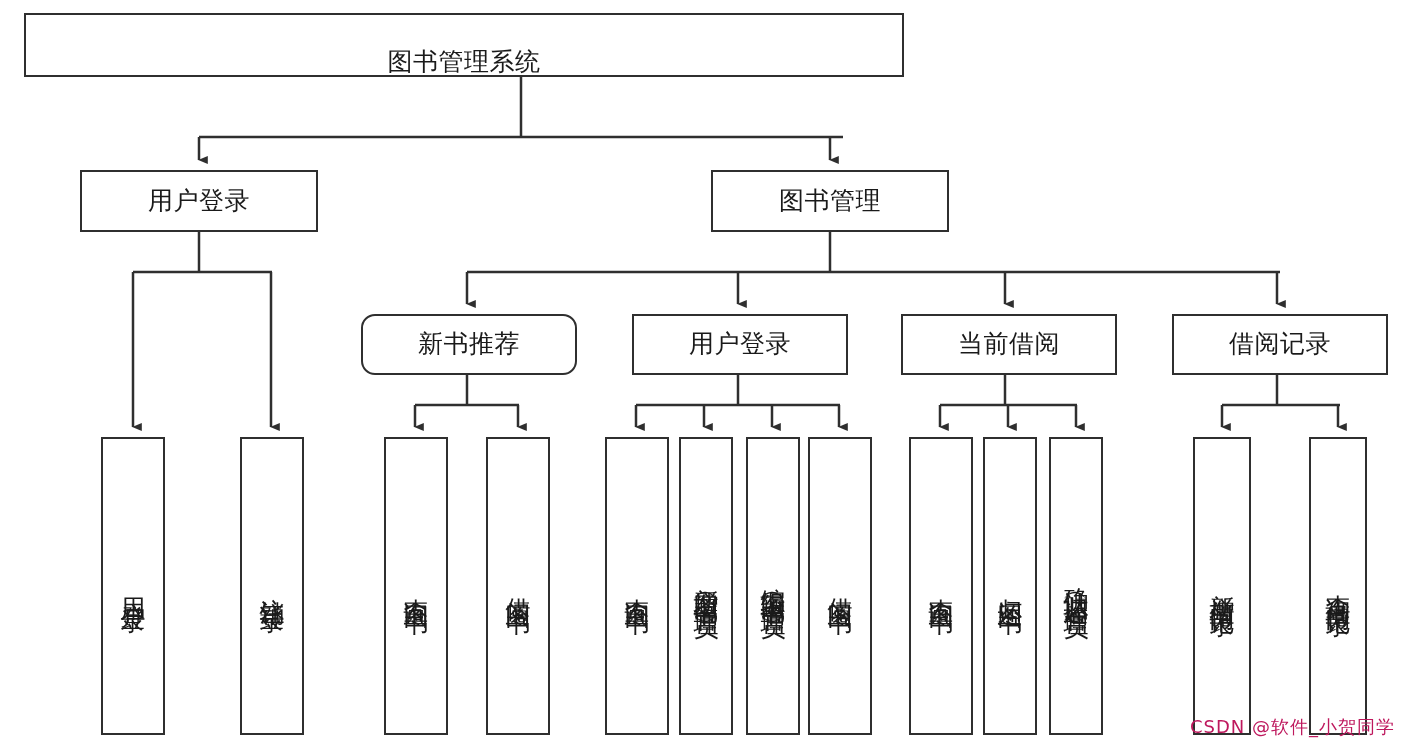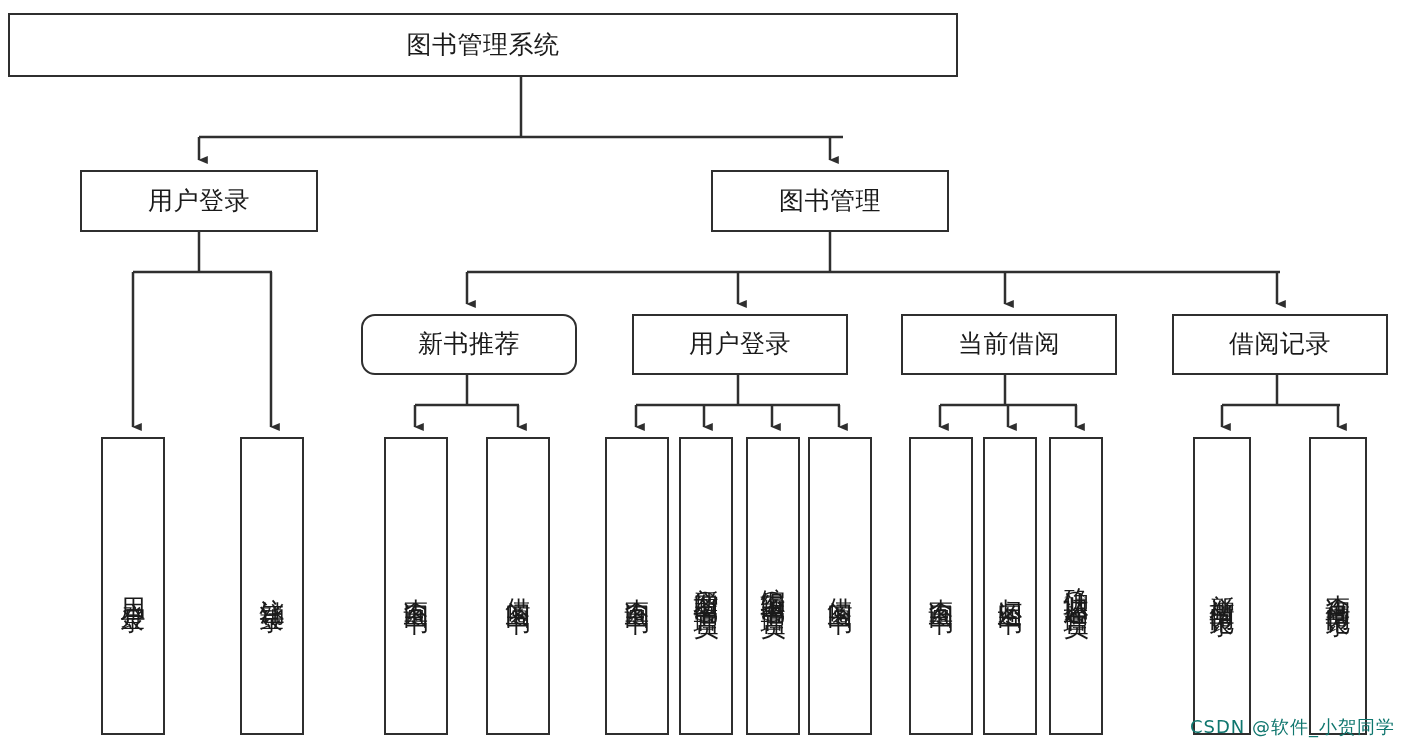--- a/index.html
+++ b/index.html
@@ -54,21 +54,21 @@
     font-size: 25px;
     letter-spacing: 4px;
     line-height: 1;
   }
   .node.title .label { font-size: 25px; }
   #watermark {
     position: absolute;
     right: 10px;
     bottom: 8px;
     font-size: 18px;
-    color: #0f766e;
+    color: #be185d;
     letter-spacing: 1px;
     white-space: nowrap;
     pointer-events: none;
   }
 </style>
 </head>
 <body>
 
 <div id="canvas">
 
@@ -117,21 +117,21 @@
       <path d="M 1008 405 L 1008 427" marker-end="url(#arrow)"></path>
       <path d="M 1076 405 L 1076 427" marker-end="url(#arrow)"></path>
 
       <path d="M 1277 375 L 1277 405"></path>
       <path d="M 1222 405 L 1340 405"></path>
       <path d="M 1222 405 L 1222 427" marker-end="url(#arrow)"></path>
       <path d="M 1338 405 L 1338 427" marker-end="url(#arrow)"></path>
     </g>
   </svg>
 
-  <div class="node horizontal title" style="left:8px; top:13px; width:950px; height:64px;">
+  <div class="node horizontal title" style="left:24px; top:13px; width:880px; height:64px;align-items:flex-end;">
     <span class="label">图书管理系统</span>
   </div>
 
   <div class="node horizontal" style="left:80px; top:170px; width:238px; height:62px;">
     <span class="label">用户登录</span>
   </div>
 
   <div class="node horizontal" style="left:711px; top:170px; width:238px; height:62px;">
     <span class="label">图书管理</span>
   </div>

